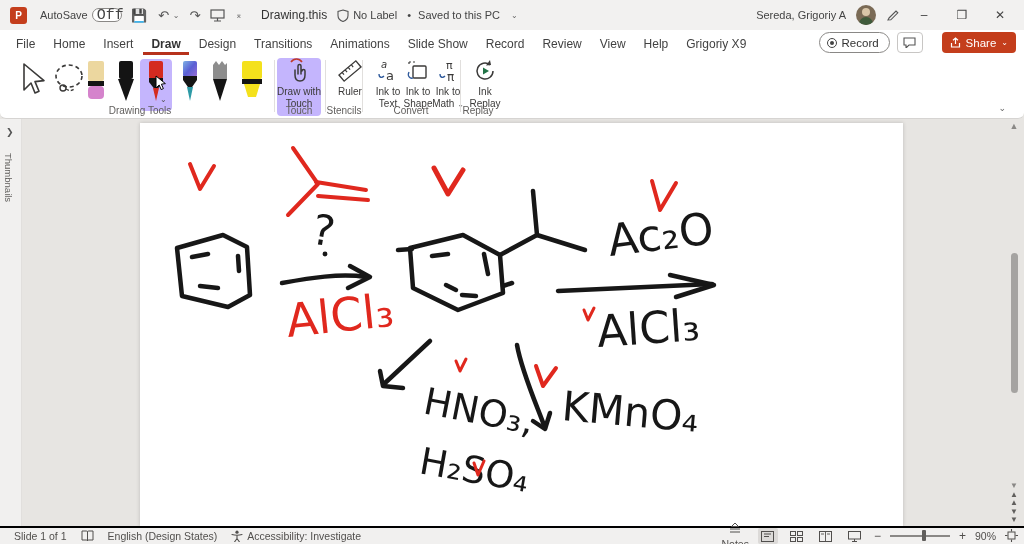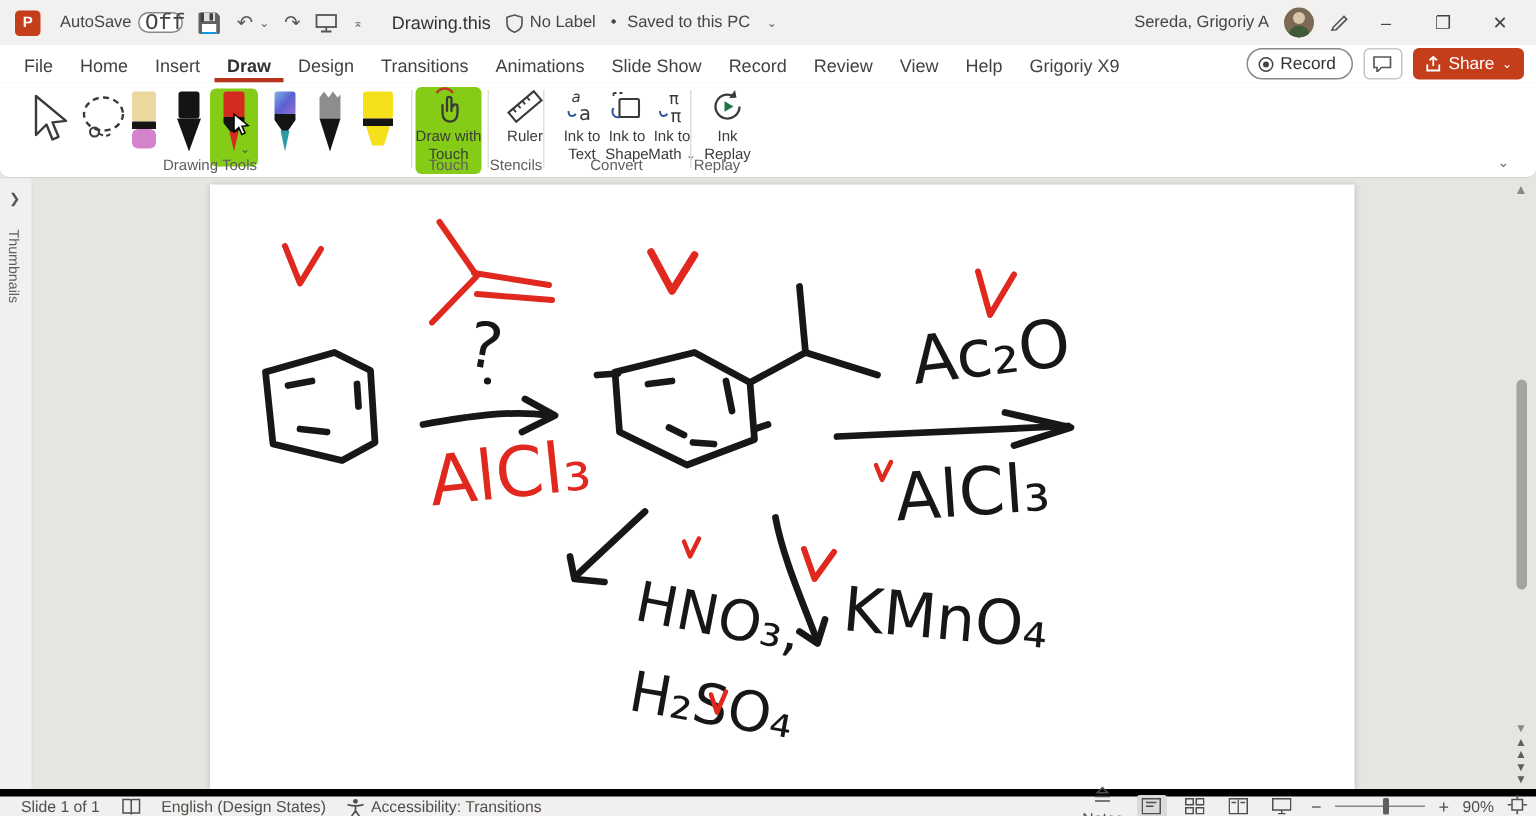--- a/index.html
+++ b/index.html
@@ -24,44 +24,44 @@
   .win-btn { width:28px; height:30px; display:flex; align-items:center; justify-content:center; color:#444; font-size:12px; }
   
   #tabrow { position:absolute; left:0; top:30px; width:1024px; height:25px; background:#ffffff; display:flex; align-items:flex-end; font-size:12px; color:#424242; }
   .rtab { padding:4px 8px; margin:0 1px; white-space:nowrap; }
   .rtab.active { font-weight:bold; color:#333; border-bottom:3px solid #b7321c; padding-bottom:1px; }
   .tabrow-right { position:absolute; right:8px; top:2px; display:flex; align-items:center; gap:7px; }
   .record-btn { border:1px solid #8a8886; border-radius:12px; height:21px; padding:0 10px 0 7px; display:flex; align-items:center; gap:5px; font-size:11.5px; background:#fff; color:#333; }
   .rec-dot { width:10px; height:10px; border:1.5px solid #444; border-radius:50%; display:flex; align-items:center; justify-content:center; }
   .rec-dot::after { content:""; width:4px; height:4px; background:#444; border-radius:50%; }
   .comment-btn { border:1px solid #c8c6c4; border-radius:4px; width:26px; height:21px; display:flex; align-items:center; justify-content:center; background:#fff; }
-  .share-btn { background:#c43e1c; color:#fff; border-radius:4px; height:21px; padding:0 8px; display:flex; align-items:center; gap:5px; font-size:11.5px; }
+  .share-btn { background:#c43e1c; color:#fff; border-radius:4px; height:21px; padding:0 8px; display:flex; align-items:center; gap:5px; font-size:11.5px;margin-left:12px; }
   
   #ribbon { position:absolute; left:0; top:55px; width:1024px; height:64px; background:#fff; border-bottom:1px solid #d6d4d2; border-radius:0 0 6px 6px; }
   .grp-label { position:absolute; top:50px; font-size:10px; color:#605e5c; transform:translateX(-50%); white-space:nowrap; }
   .vsep { position:absolute; top:5px; width:1px; height:52px; background:#e1dfdd; }
   .tool { position:absolute; top:5px; display:flex; flex-direction:column; align-items:center; }
   .bigbtn { position:absolute; top:3px; display:flex; flex-direction:column; align-items:center; font-size:10px; color:#3b3a39; text-align:center; line-height:1.15; width:44px; }
   .bigbtn .ic { height:26px; display:flex; align-items:center; justify-content:center; margin-bottom:2px; }
-  .selected-bg { background:#84cc16; border-radius:4px; }
+  .selected-bg { background:#c4b5fd; border-radius:4px; }
   .pen-slot { position:absolute; top:4px; width:32px; height:52px; display:flex; justify-content:center; }
   .ribbon-collapse { position:absolute; right:18px; top:48px; font-size:9px; color:#666; }
   
   #workspace { position:absolute; left:0; top:119px; width:1024px; height:407px; background:#e7e5e2; }
   #thumbstrip { position:absolute; left:0; top:119px; width:22px; height:407px; background:#f1f0ef; border-right:1px solid #e1dfdd; }
   #thumbstrip .expand { position:absolute; left:6px; top:8px; font-size:9px; color:#555; }
   #thumbstrip .vlabel { position:absolute; left:3px; top:34px; font-size:9.5px; color:#605e5c; writing-mode:vertical-rl; }
   #slide { position:absolute; left:140px; top:123px; width:763px; height:403px; background:#fff; box-shadow:0 0 4px rgba(0,0,0,.18); }
   
   #vscroll { position:absolute; right:3px; top:119px; width:14px; height:407px; display:flex; flex-direction:column; align-items:center; }
   .sb-arrow { color:#8a8886; font-size:9px; height:14px; }
   .sb-thumb { position:absolute; top:134px; width:7px; height:140px; background:#a5a3a1; border-radius:4px; }
   .sb-bottom { position:absolute; bottom:2px; display:flex; flex-direction:column; align-items:center; gap:1px; color:#605e5c; font-size:8px; line-height:1; }
   
-  #statusbar { position:absolute; left:0; top:526px; width:1024px; height:18px; background:#f1f0ef; border-top:5px solid #000000; font-size:10.5px; color:#514f4d; display:flex; align-items:center; }
+  #statusbar { position:absolute; left:0; top:526px; width:1024px; height:18px; background:#f1f0ef; border-top:2px solid #000000; font-size:10.5px; color:#514f4d; display:flex; align-items:center; }
   .sb-item { margin-left:14px; display:flex; align-items:center; gap:5px; white-space:nowrap; }
   .sb-right { position:absolute; right:6px; display:flex; align-items:center; gap:9px; }
   .view-ic { width:20px; height:16px; display:flex; align-items:center; justify-content:center; border-radius:2px; }
   .view-ic.sel { background:#dcdad8; }
   .zoom-track { width:60px; height:1.5px; background:#8a8886; position:relative; }
   .zoom-thumb { position:absolute; left:32px; top:-5px; width:4px; height:11px; background:#605e5c; border-radius:1px; }
   .zoom-pm { font-size:12px; color:#514f4d; }
   svg text { font-family:"DejaVu Sans",sans-serif; }
 </style>
 </head>
@@ -382,21 +382,21 @@
         <path d="M1 1h4.5c0.7 0 1 .4 1 1v9c0-.7-.4-1-1-1H1zM12 1H7.5c-.7 0-1 .4-1 1v9c0-.7.4-1 1-1H12z" fill="none" stroke="#514f4d" stroke-width="1"></path>
       </svg>
   </span>
   <span class="sb-item">English (Design States)</span>
   <span class="sb-item">
     <svg width="12" height="12" viewBox="0 0 12 12">
         <circle cx="6" cy="2.2" r="1.6" fill="#514f4d"></circle>
         <path d="M1 4.5c3.3 1 6.7 1 10 0M6 6v2.5M6 8.5L3.5 12M6 8.5L8.5 12" stroke="#514f4d" stroke-width="1.1" fill="none" stroke-linecap="round"></path>
       </svg>
   </span>
-  <span class="sb-item" style="margin-left:4px;">Accessibility: Transitions</span>
+  <span class="sb-item" style="margin-left:4px;">Accessibility: Investigate</span>
 
   <div class="sb-right">
     <span class="sb-item" style="margin-left:0;flex-direction:column;">
       <svg width="12" height="11" viewBox="0 0 12 11">
           <path d="M6 1L2.5 4.5h7z" fill="none" stroke="#514f4d" stroke-width="1"></path>
           <path d="M1 7h10M1 10h10" stroke="#514f4d" stroke-width="1.1"></path>
         </svg>
       <span>Notes</span>
     </span>
     <span class="view-ic sel">

